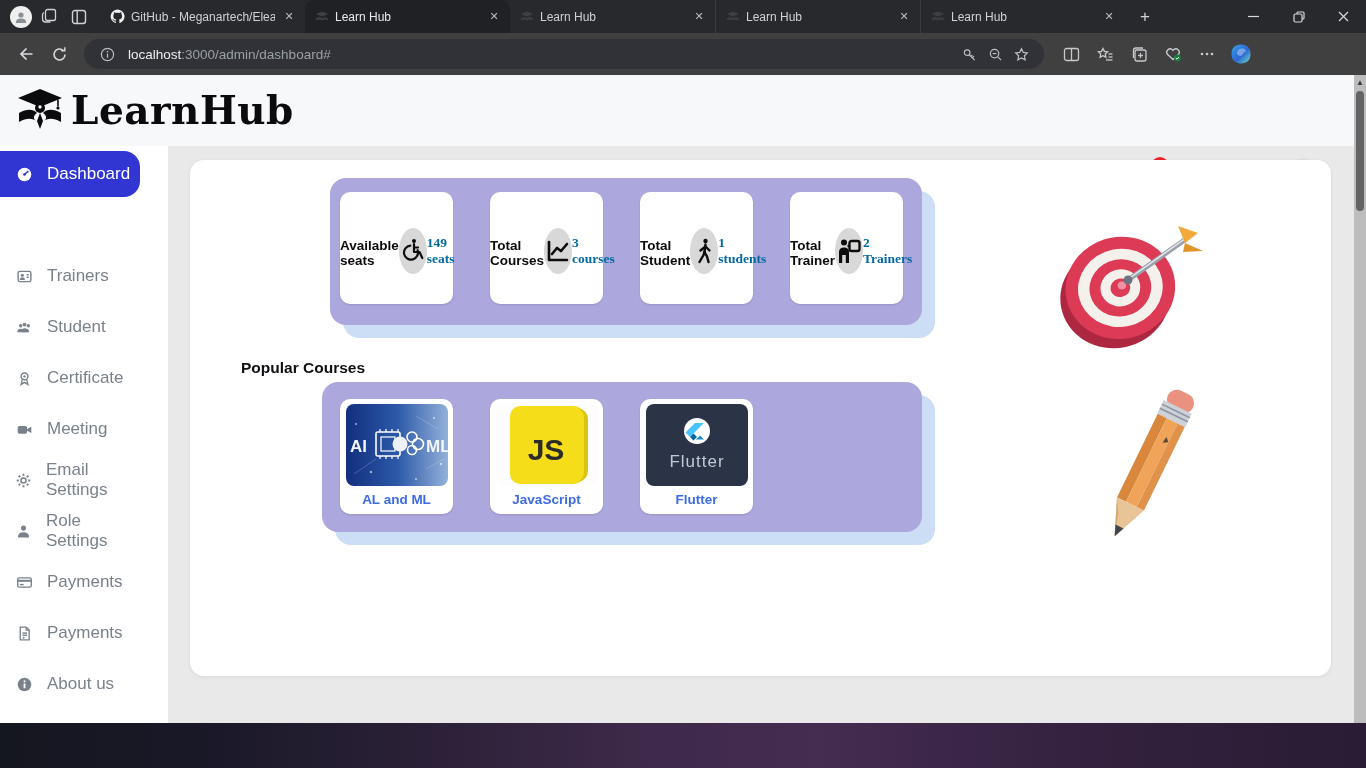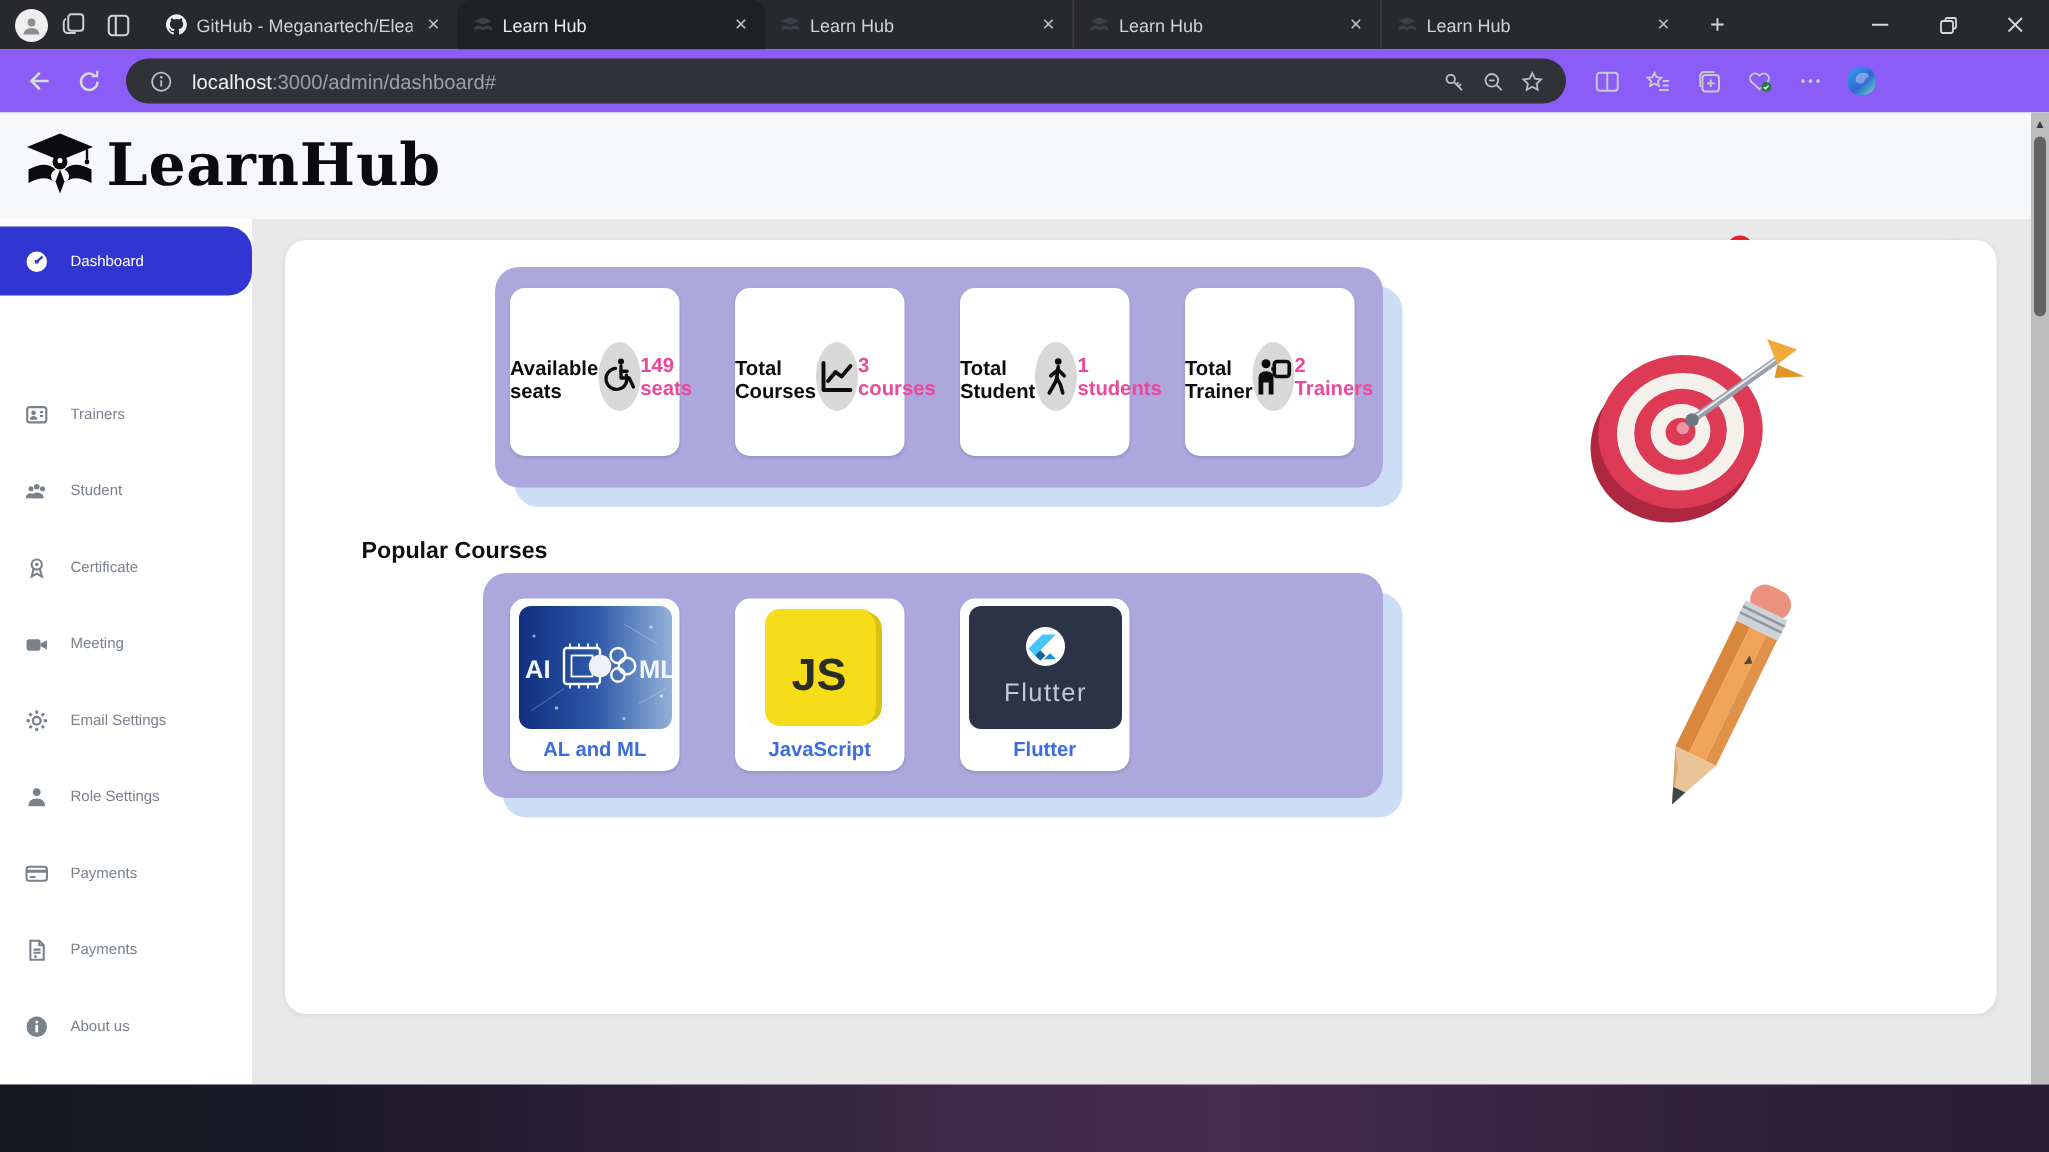--- a/index.html
+++ b/index.html
@@ -16,21 +16,21 @@
   .tab { width:205px; height:33px; display:flex; align-items:center; padding:0 8px 0 10px; color:#cfd2d6; font-size:12px; position:relative; }
   .tab + .tab { border-left:1px solid #3a3b3e; }
   .tab.active { background:#1f2125; border-radius:9px 9px 0 0; color:#e9eaec; border-left:none; }
   .tab.active + .tab { border-left:none; }
   .tab .t-title { flex:1; overflow:hidden; white-space:nowrap; text-overflow:clip; margin:0 6px; }
   .tab .t-close { width:16px; height:16px; border-radius:4px; display:flex; align-items:center; justify-content:center; color:#b9bcc0; font-size:11px; flex:0 0 auto; }
   .new-tab-btn { width:28px; height:28px; margin-left:6px; color:#cfd2d6; font-size:17px; display:flex; align-items:center; justify-content:center; }
   .win-controls { position:absolute; right:0; top:0; height:33px; display:flex; }
   .win-btn { width:45px; height:33px; display:flex; align-items:center; justify-content:center; color:#d6d8da; font-size:12px; }
 
-  #toolbar { position:absolute; left:0; top:33px; width:1366px; height:42px; background:#8b5cf6; display:flex; align-items:center; }
+  #toolbar { position:absolute; left:0; top:33px; width:1366px; height:42px; background:#404040; display:flex; align-items:center; }
   .nav-btn { width:34px; height:32px; display:flex; align-items:center; justify-content:center; color:#d8dade; flex:0 0 auto; }
   #omnibox { height:30px; flex:0 0 auto; width:960px; margin-left:8px; background:#303237; border-radius:15px; display:flex; align-items:center; padding:0 10px; }
   #omnibox .url { font-size:13.5px; margin-left:8px; flex:1; white-space:nowrap; overflow:hidden; }
   #omnibox .url .host { color:#eceef0; }
   #omnibox .url .rest { color:#9aa0a8; }
   .box-icon { width:26px; height:26px; display:flex; align-items:center; justify-content:center; color:#b9bec5; flex:0 0 auto; }
 
   
   #page-scrollbar { position:absolute; right:0; top:75px; width:12px; height:648px; background:#bdbdbd; }
   #page-scrollbar .arrow { position:absolute; top:2px; left:0; width:12px; height:12px; color:#3a3a3a; font-size:8px; text-align:center; line-height:12px; }
@@ -40,33 +40,33 @@
   #app-header { position:absolute; left:0; top:75px; width:1366px; height:71px; background:#f7f8fa; }
   #brand { position:absolute; left:16px; top:10px; display:flex; align-items:center; }
   #brand-name { font-family:"DejaVu Serif", serif; font-weight:700; font-size:39px; color:#0b0b0d; margin-left:7px; letter-spacing:.5px; }
   #bell-wrap { position:absolute; left:1131px; top:88px; width:34px; height:34px; }
   #bell-badge { position:absolute; left:20px; top:-6px; min-width:18px; height:18px; border-radius:50%; background:#e8262d; color:#fff; font-size:11px; font-weight:700; display:flex; align-items:center; justify-content:center; }
   #admin-label { position:absolute; left:1216px; top:95px; font-size:15.5px; color:#16161f; }
   #user-avatar { position:absolute; left:1284px; top:85px; width:39px; height:39px; border-radius:50%; background:#f2ece3; box-shadow:0 1px 3px rgba(0,0,0,.25); overflow:hidden; }
 
   
   #sidebar { position:absolute; left:0; top:146px; width:168px; height:577px; background:#ffffff; }
-  .side-item { position:absolute; left:0; width:168px; height:46px; display:flex; align-items:center; padding-left:15px; color:#79818b; font-size:10px; cursor:pointer; }
+  .side-item { position:absolute; left:0; width:140px; height:46px; display:flex; align-items:center; padding-left:15px; color:#79818b; font-size:17px; cursor:pointer; }
   .side-item .s-ico { width:18px; height:18px; margin-right:14px; display:flex; align-items:center; justify-content:center; }
   .side-item.active { background:#3136d2; color:#ffffff; border-radius:0 16px 16px 0; font-weight:500; }
 
   
   #main-card { position:absolute; left:190px; top:160px; width:1141px; height:516px; background:#ffffff; border-radius:14px; box-shadow:0 1px 4px rgba(0,0,0,.07); }
   .purple-panel { position:absolute; background:#aca7dc; border-radius:16px; box-shadow:13px 13px 0 0 #cbdef5; }
   #stats-panel { left:330px; top:178px; width:592px; height:147px; }
   #courses-panel { left:322px; top:382px; width:600px; height:150px; }
   .stat-card { position:absolute; top:14px; width:113px; height:112px; background:#fff; border-radius:10px; display:flex; align-items:center; box-shadow:0 1px 2px rgba(0,0,0,.12); }
   .stat-title { margin-top:9px; font-size:13.5px; font-weight:700; color:#0c0c0c; }
   .stat-iconwrap { margin-top:6px; width:46px; height:46px; border-radius:50%; background:#d8d8d8; display:flex; align-items:center; justify-content:center; }
-  .stat-value { margin-top:6px; font-size:13.5px; font-weight:700; color:#ec4899; }
+  .stat-value { margin-top:6px; font-size:13.5px; font-weight:700; color:#0369a1;font-family:Liberation Serif, serif; }
   #popular-heading { position:absolute; left:241px; top:359px; font-size:15.5px; font-weight:700; color:#101014; }
   .course-card { position:absolute; top:17px; width:113px; height:115px; background:#fff; border-radius:10px; display:flex; flex-direction:column; align-items:center; box-shadow:0 1px 2px rgba(0,0,0,.12); cursor:pointer; }
   .course-img { margin-top:5px; width:102px; height:82px; border-radius:8px; overflow:hidden; }
   .course-label { margin-top:6px; font-size:13.5px; font-weight:700; color:#3d6be0; }
 
   .deco { position:absolute; }
 
   
   #taskbar { position:absolute; left:0; top:723px; width:1366px; height:45px;
     background:linear-gradient(90deg,#15171f 0%,#191827 14%,#2c2138 32%,#3f2a4b 48%,#452c51 60%,#342240 78%,#2a1c34 100%); }

